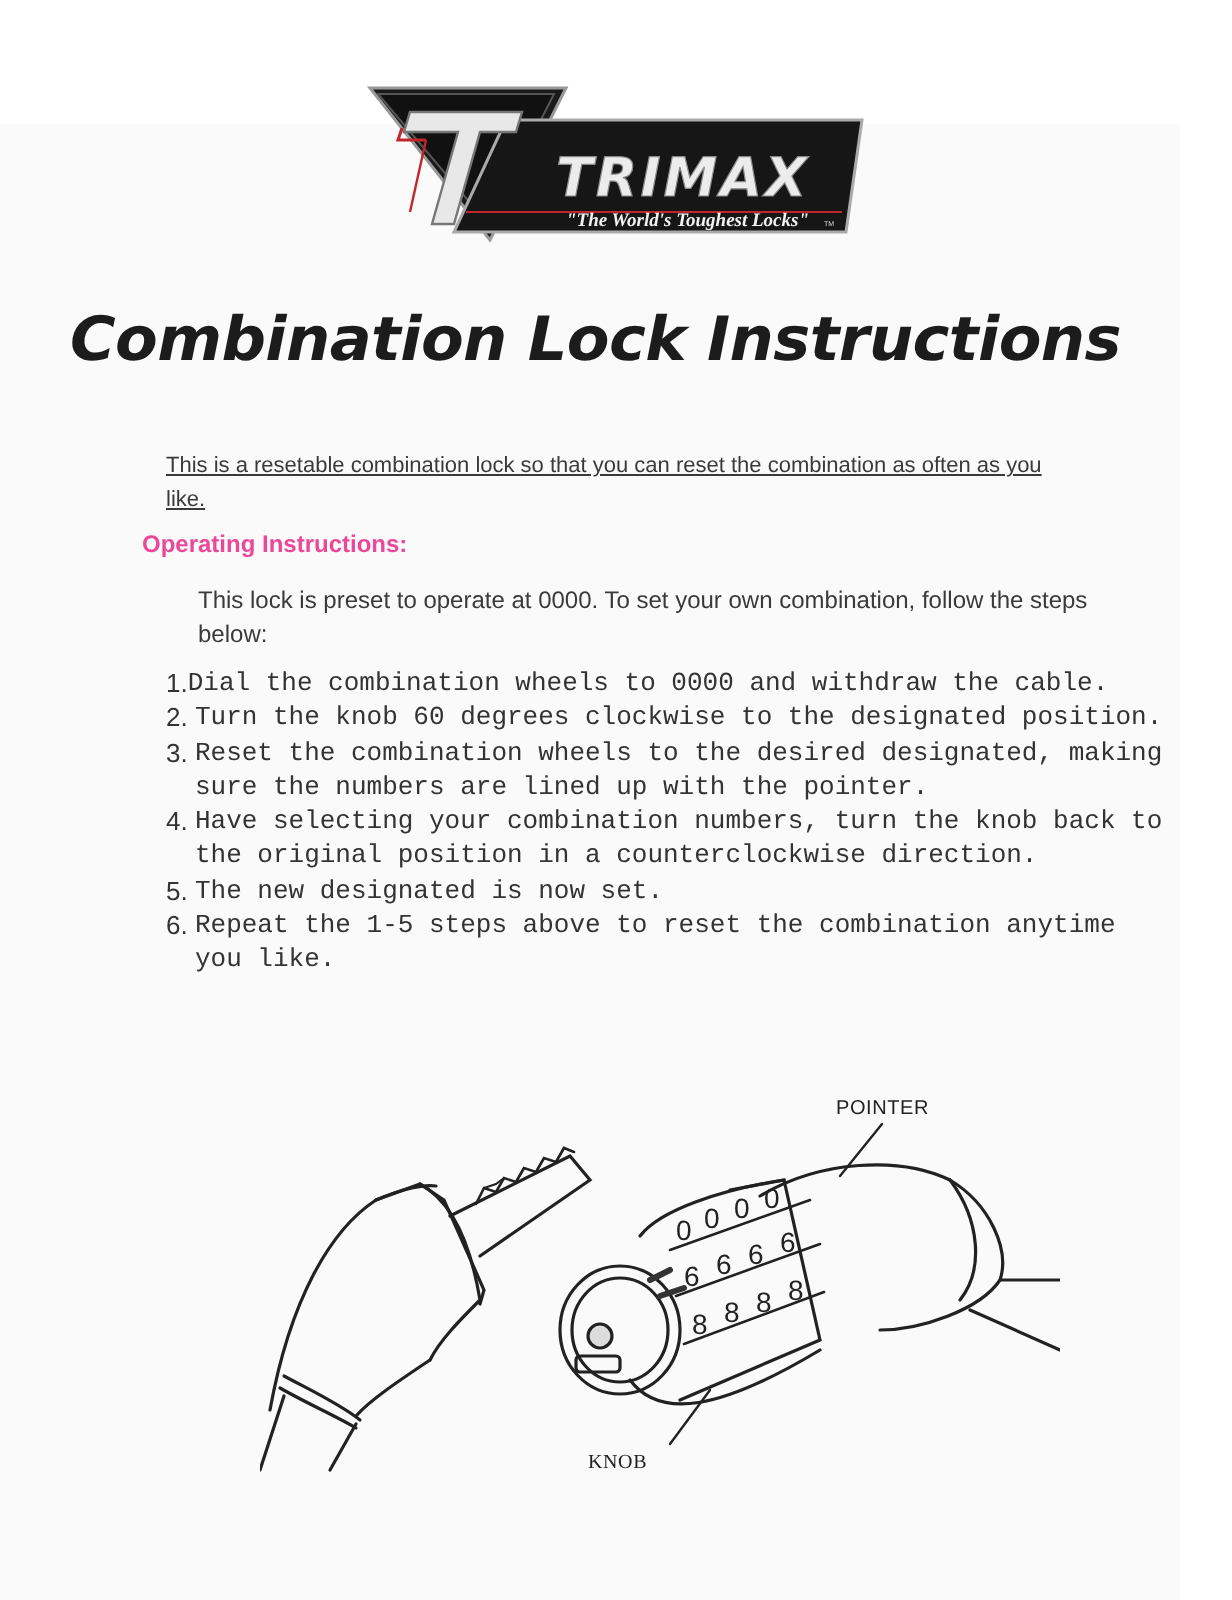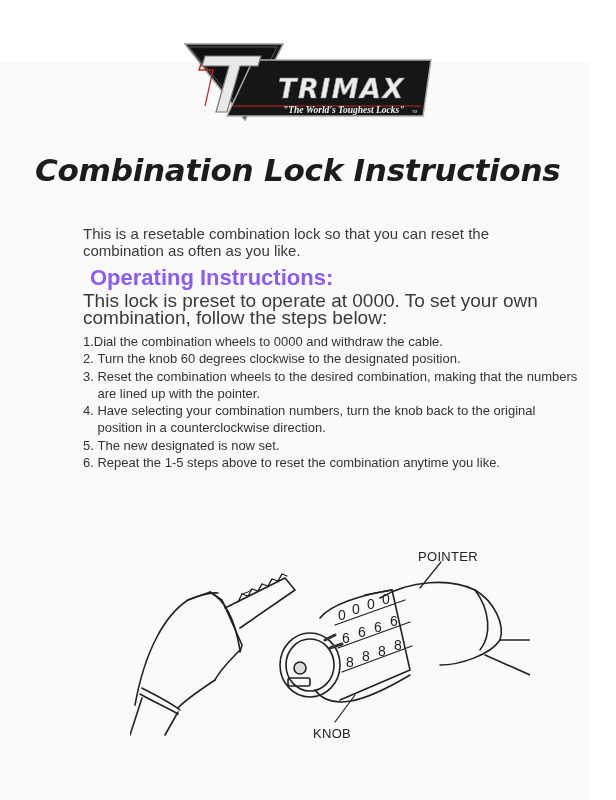--- a/index.html
+++ b/index.html
@@ -16,45 +16,45 @@
   .logo { position: absolute; left: 183px; top: 42px; width: 250px; height: 80px; }
   .logo svg { width: 100%; height: 100%; display: block; }
   .title {
     position: absolute; left: 35px; top: 153px; width: 560px;
     font-family: "DejaVu Sans", sans-serif; font-weight: bold; font-style: oblique;
     font-size: 30.5px; letter-spacing: -0.3px; color: #1c1c1c; white-space: nowrap;
     transform: scaleX(1.02); transform-origin: left center;
   }
   .intro {
     position: absolute; left: 83px; top: 225px; width: 440px;
-    font-size: 15px; line-height: 17px; color: #3a3a3a;
+    font-size: 11px; line-height: 17px; color: #3a3a3a; text-decoration: underline;
   }
   .sub-head {
-    position: absolute; left: 90px; top: 265px;
-    font-size: 22px; font-weight: bold; color: #8b5cf6; white-space: nowrap;
+    position: absolute; left: 71px; top: 265px;
+    font-size: 12px; font-weight: bold; color: #ec4899; white-space: nowrap;
   }
   .preset {
-    position: absolute; left: 83px; top: 292px; width: 480px;
-    font-size: 19px; line-height: 17px; color: #3a3a3a;
+    position: absolute; left: 99px; top: 292px; width: 480px;
+    font-size: 12px; line-height: 17px; color: #3a3a3a;
   }
   .steps {
     position: absolute; left: 83px; top: 333px; width: 500px;
     margin: 0; padding: 0; list-style: none;
     font-size: 13px; line-height: 17.3px; color: #333;
   }
   .steps li { display: flex; }
   .steps .num { flex: 0 0 auto; }
-  .steps .txt { flex: 1; }
+  .steps .txt { flex: 1; font-family: Liberation Mono, monospace; }
   .illus { position: absolute; left: 130px; top: 540px; width: 400px; height: 220px; }
   .illus svg { width: 100%; height: 100%; display: block; }
   .label {
-    position: absolute; font-size: 13px; color: #222; letter-spacing: 0.3px;
+    position: absolute; font-size: 10px; color: #222; letter-spacing: 0.3px;
   }
   .lbl-pointer { left: 418px; top: 549px; }
-  .lbl-knob { left: 313px; top: 726px; }
+  .lbl-knob { left: 294px; top: 726px; font-family: Liberation Serif, serif; }
 </style>
 </head>
 <body>
 
 <div class="panel"></div>
 
 <div class="logo">
   <svg viewBox="0 0 250 80" xmlns="http://www.w3.org/2000/svg">
     <polygon points="2,2 100,2 62,78" fill="#1a1a1a" stroke="#999" stroke-width="1.5"></polygon>
     <polygon points="6,5 94,5 61,70" fill="#111" stroke="#555" stroke-width="1"></polygon>
@@ -82,21 +82,21 @@
   <li>
       <span class="num">1.</span>
       <span class="txt">Dial the combination wheels to 0000 and withdraw the cable.</span>
     </li>
   <li>
       <span class="num" style="white-space:pre">2. </span>
       <span class="txt">Turn the knob 60 degrees clockwise to the designated position.</span>
     </li>
   <li>
       <span class="num" style="white-space:pre">3. </span>
-      <span class="txt">Reset the combination wheels to the desired combination, making that the numbers are lined up with the pointer.</span>
+      <span class="txt">Reset the combination wheels to the desired designated, making sure the numbers are lined up with the pointer.</span>
     </li>
   <li>
       <span class="num" style="white-space:pre">4. </span>
       <span class="txt">Have selecting your combination numbers, turn the knob back to the original position in a counterclockwise direction.</span>
     </li>
   <li>
       <span class="num" style="white-space:pre">5. </span>
       <span class="txt">The new designated is now set.</span>
     </li>
   <li>

